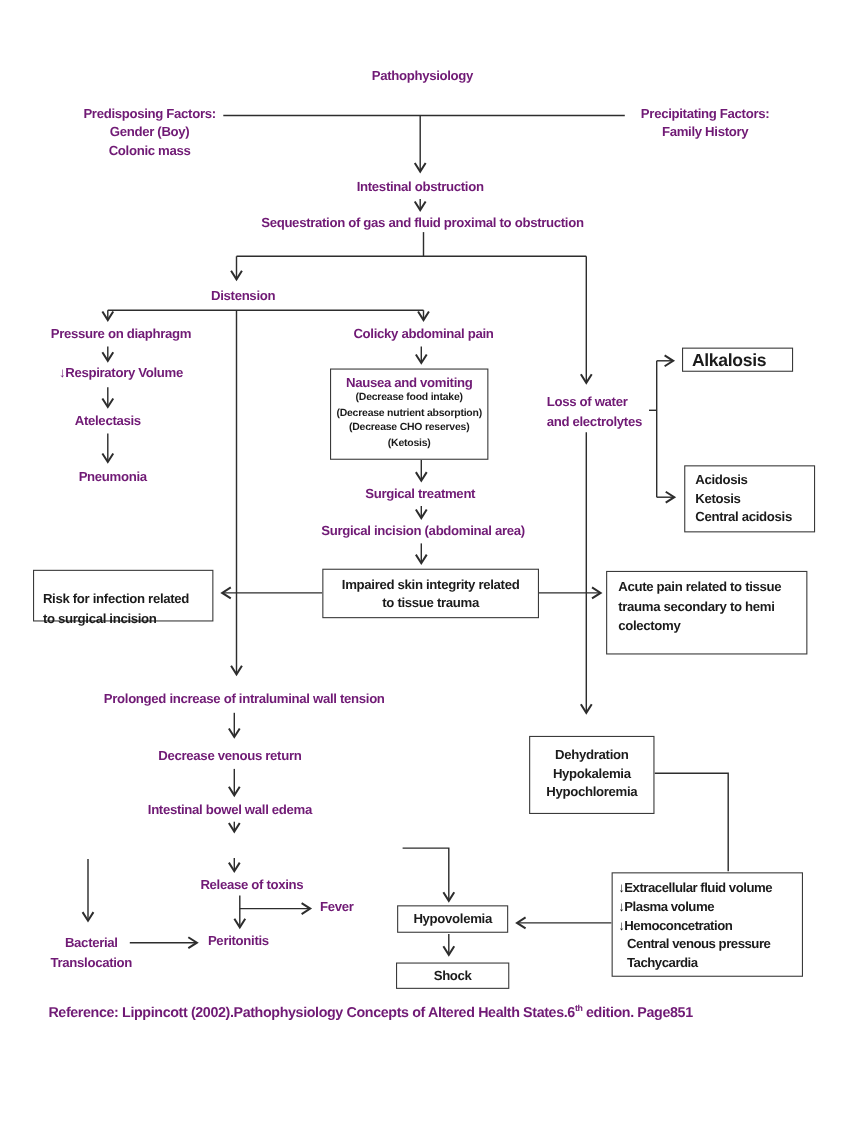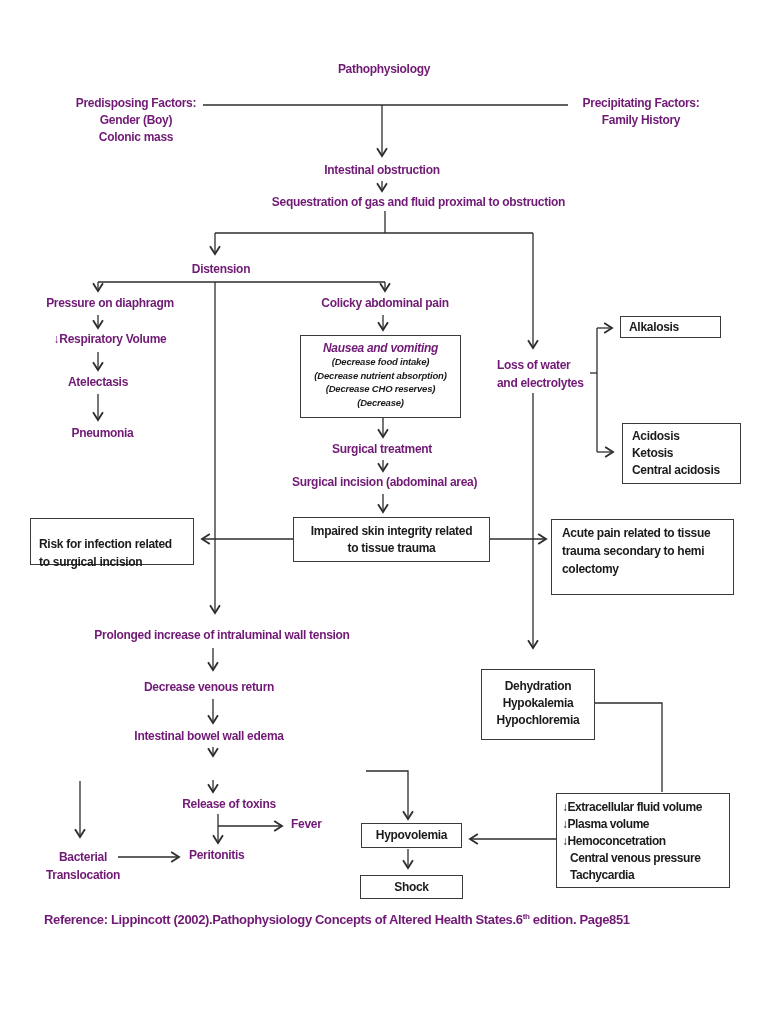--- a/index.html
+++ b/index.html
@@ -84,48 +84,48 @@
     <div>Colonic mass</div>
   </div>
 
   <div class="lbl ctr lh17" style="left:570px;top:95px;width:142px;">
     <div>Precipitating Factors:</div>
     <div>Family History</div>
   </div>
 
   <div class="lbl ctr" style="left:302px;top:163px;width:160px;">Intestinal obstruction</div>
 
-  <div class="lbl ctr" style="left:203px;top:195px;width:362px;text-align:right;">Sequestration of gas and fluid proximal to obstruction</div>
+  <div class="lbl ctr" style="left:203px;top:195px;width:362px;">Sequestration of gas and fluid proximal to obstruction</div>
 
   <div class="lbl ctr" style="left:171px;top:262px;width:100px;">Distension</div>
 
   <div class="lbl ctr" style="left:40px;top:296px;width:140px;">Pressure on diaphragm</div>
 
   <div class="lbl ctr" style="left:40px;top:332px;width:140px;">↓Respiratory Volume</div>
 
   <div class="lbl ctr" style="left:40px;top:375px;width:116px;">Atelectasis</div>
 
   <div class="lbl ctr" style="left:40px;top:426px;width:125px;">Pneumonia</div>
 
   <div class="lbl ctr" style="left:315px;top:296px;width:140px;">Colicky abdominal pain</div>
 
-  <div class="box ctr" style="left:300px;top:335px;width:161px;height:83px;padding-top:5px;font-style:italic;">
+  <div class="box ctr" style="left:300px;top:335px;width:144px;height:83px;padding-top:5px;">
     <div class="lbl ctr" style="position:static;">Nausea and vomiting</div>
     <div class="sm">(Decrease food intake)</div>
     <div class="sm">(Decrease nutrient absorption)</div>
     <div class="sm">(Decrease CHO reserves)</div>
-    <div class="sm">(Decrease)</div>
+    <div class="sm">(Ketosis)</div>
   </div>
 
   <div class="lbl lh18" style="left:497px;top:356px;">
     <div>Loss of water</div>
     <div>and electrolytes</div>
   </div>
 
-  <div class="box" style="left:620px;top:316px;width:101px;height:22px;padding:3px 0 0 8px;font-size:12px;">Alkalosis</div>
+  <div class="box" style="left:620px;top:316px;width:101px;height:22px;padding:3px 0 0 8px;font-size:16px;">Alkalosis</div>
 
   <div class="box lh17" style="left:622px;top:423px;width:119px;height:61px;padding:4px 0 0 9px;font-size:12px;">
     <div>Acidosis</div>
     <div>Ketosis</div>
     <div>Central acidosis</div>
   </div>
 
   <div class="lbl ctr" style="left:312px;top:442px;width:140px;">Surgical treatment</div>
 
   <div class="lbl ctr" style="left:292px;top:475px;width:182px;">Surgical incision (abdominal area)</div>

